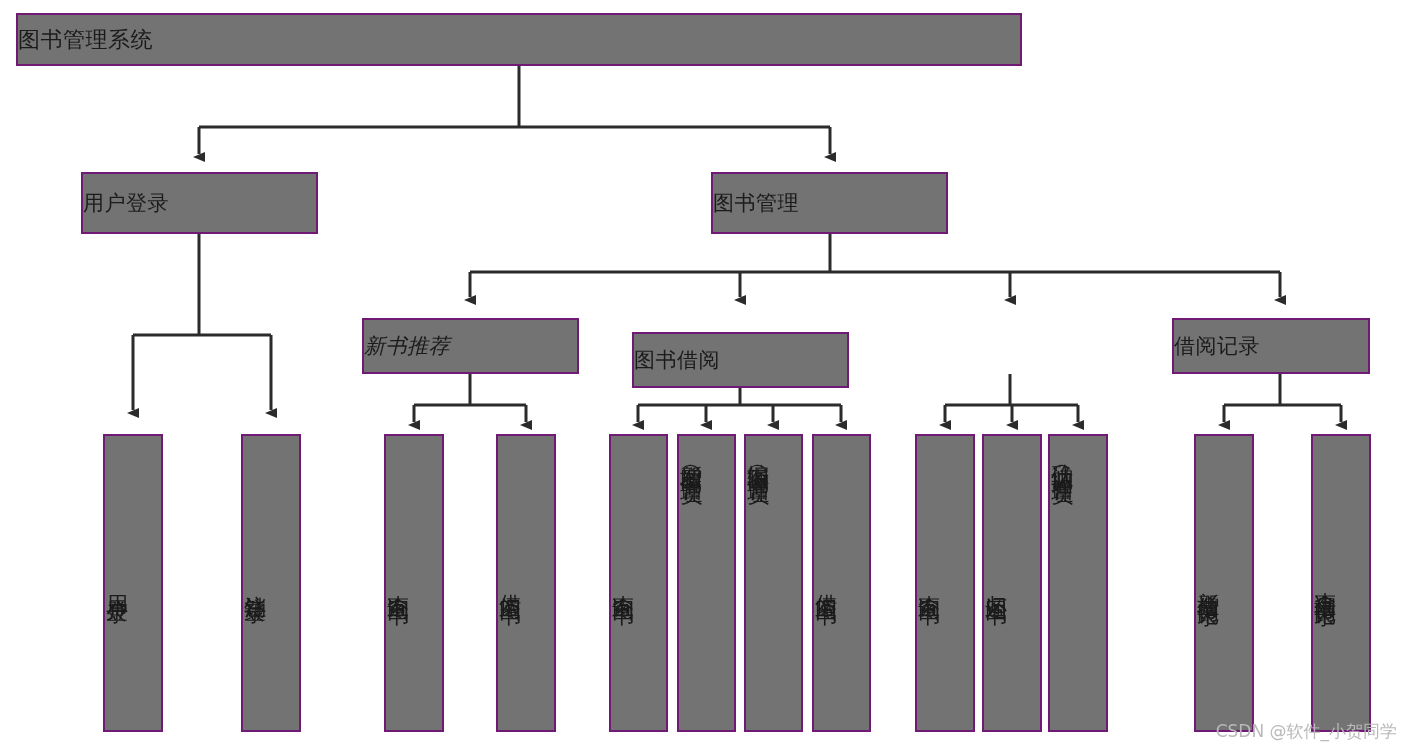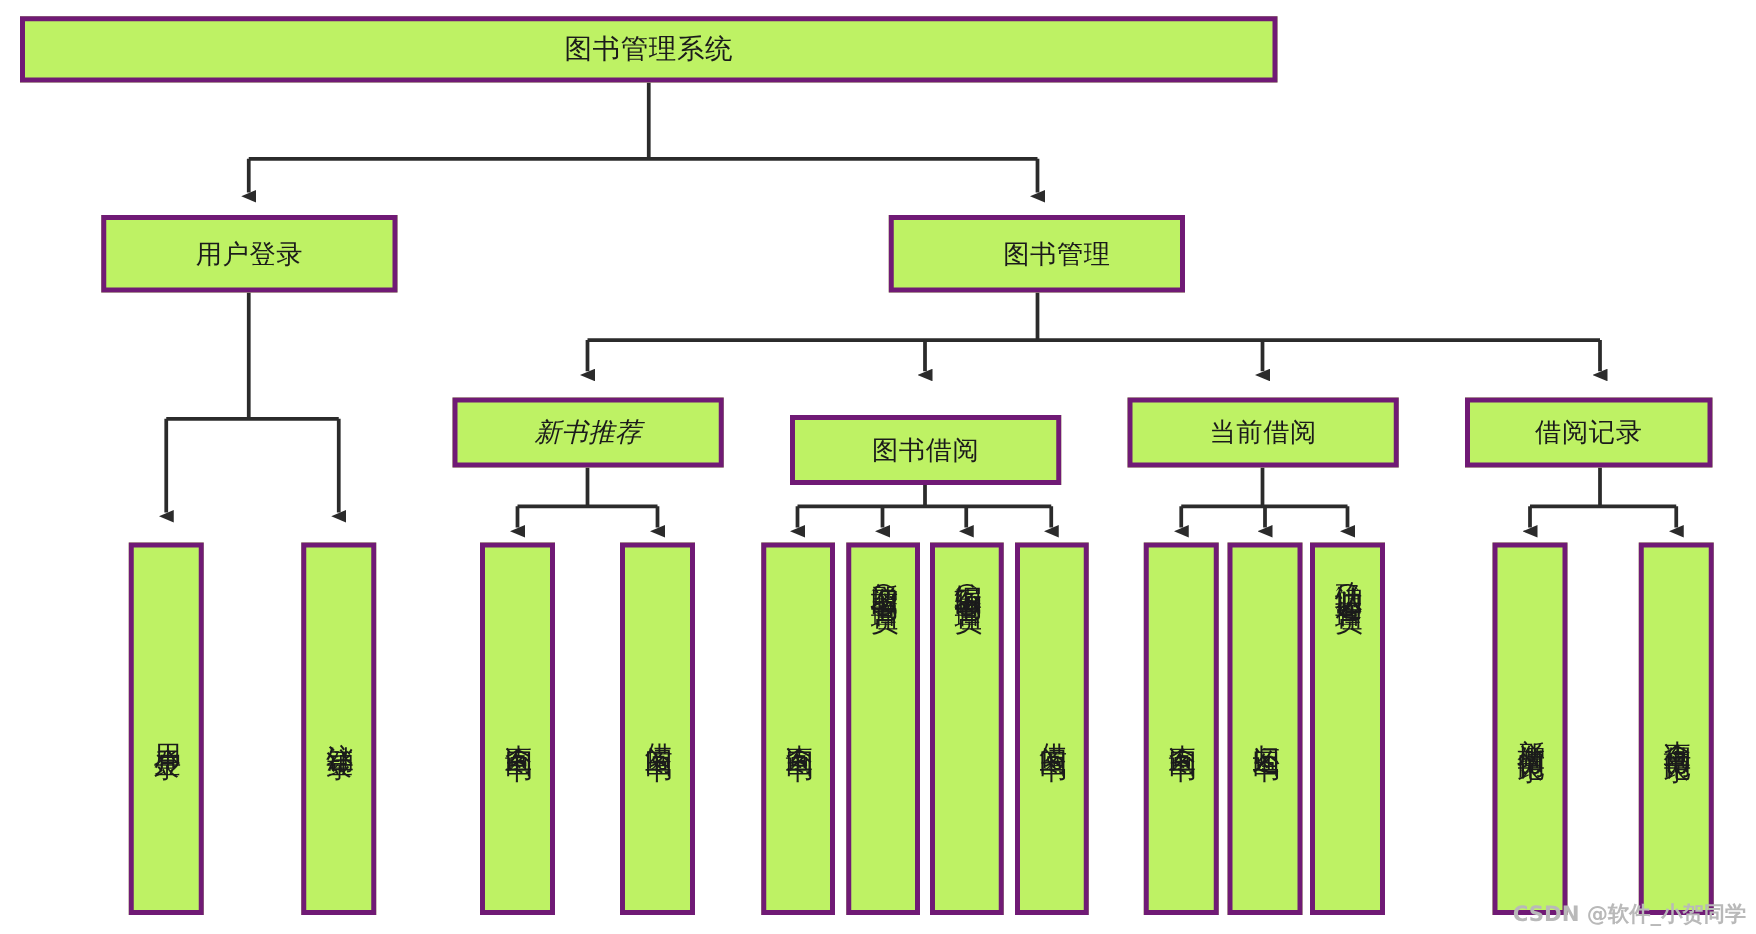--- a/index.html
+++ b/index.html
@@ -18,25 +18,25 @@
   #diagram-svg{
     position:absolute;
     left:0; top:0;
     width:1405px;
     height:747px;
     pointer-events:none;
   }
   .node{
     position:absolute;
     box-sizing:border-box;
-    border:4px solid #701a75;
-    background:#bef264;
+    border:2px solid #701a75;
+    background:#737373;
     display:flex;
     align-items:center;
-    justify-content:center;
+    justify-content:flex-start;
     z-index:2;
   }
   .node .label{
     display:block;
     text-align:center;
     line-height:1.18;
     color:#1b1b1b;
     letter-spacing:0.5px;
   }
   
@@ -62,21 +62,20 @@
   .node.v.mid{ align-items:center; padding-top:0; }
   #watermark{
     position:absolute;
     right:8px;
     bottom:4px;
     font-size:17px;
     color:#b9b9b9;
     z-index:5;
     white-space:nowrap;
     font-family:"DejaVu Sans","Liberation Sans",sans-serif;
-    font-weight:bold;
   }
 </style>
 </head>
 <body>
 
 <div id="diagram-root">
 
   <svg id="diagram-svg" viewBox="0 0 1405 747" xmlns="http://www.w3.org/2000/svg">
     <defs>
       <marker id="arrowhead" markerWidth="10" markerHeight="12" refX="2" refY="6" orient="auto" markerUnits="userSpaceOnUse">
@@ -130,33 +129,30 @@
     </g>
   </svg>
 
   <div class="node h root" style="left:16px; top:13px; width:1006px; height:53px;">
     <span class="label">图书管理系统</span>
   </div>
 
   <div class="node h" style="left:81px; top:172px; width:237px; height:62px;">
     <span class="label">用户登录</span>
   </div>
-  <div class="node h" style="left:711px; top:172px; width:237px; height:62px;padding-left:32px;">
+  <div class="node h" style="left:711px; top:172px; width:237px; height:62px;">
     <span class="label">图书管理</span>
   </div>
 
   <div class="node h" style="left:362px; top:318px; width:217px; height:56px;font-style:italic;">
     <span class="label">新书推荐</span>
   </div>
   <div class="node h" style="left:632px; top:332px; width:217px; height:56px;">
     <span class="label">图书借阅</span>
   </div>
-  <div class="node h" style="left:902px; top:318px; width:217px; height:56px;">
-    <span class="label">当前借阅</span>
-  </div>
   <div class="node h" style="left:1172px; top:318px; width:198px; height:56px;">
     <span class="label">借阅记录</span>
   </div>
 
   <div class="node v mid" style="left:103px; top:434px; width:60px; height:298px;">
     <span class="label">用户登录</span>
   </div>
   <div class="node v mid" style="left:241px; top:434px; width:60px; height:298px;">
     <span class="label">注销登录</span>
   </div>

